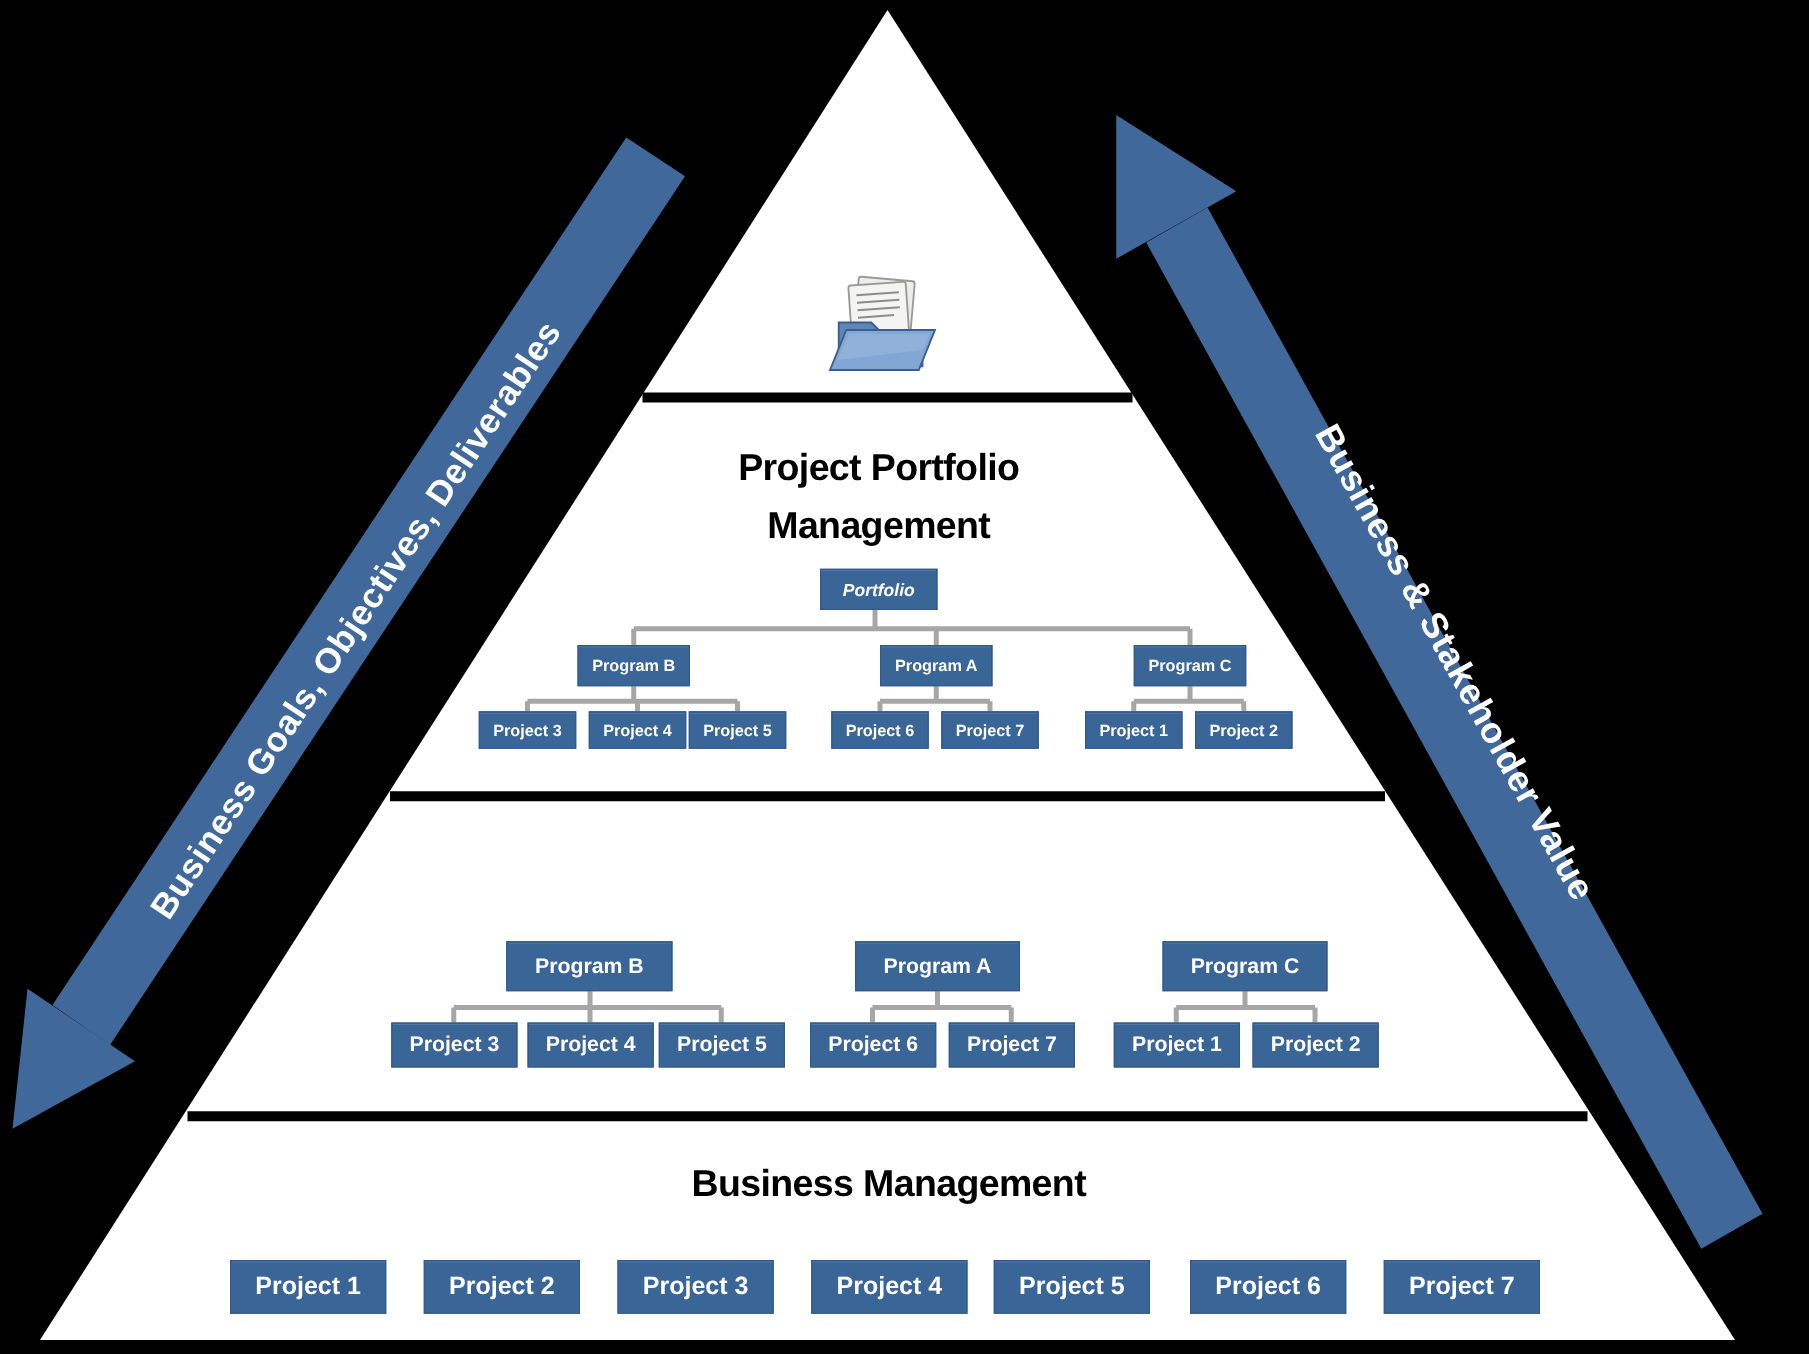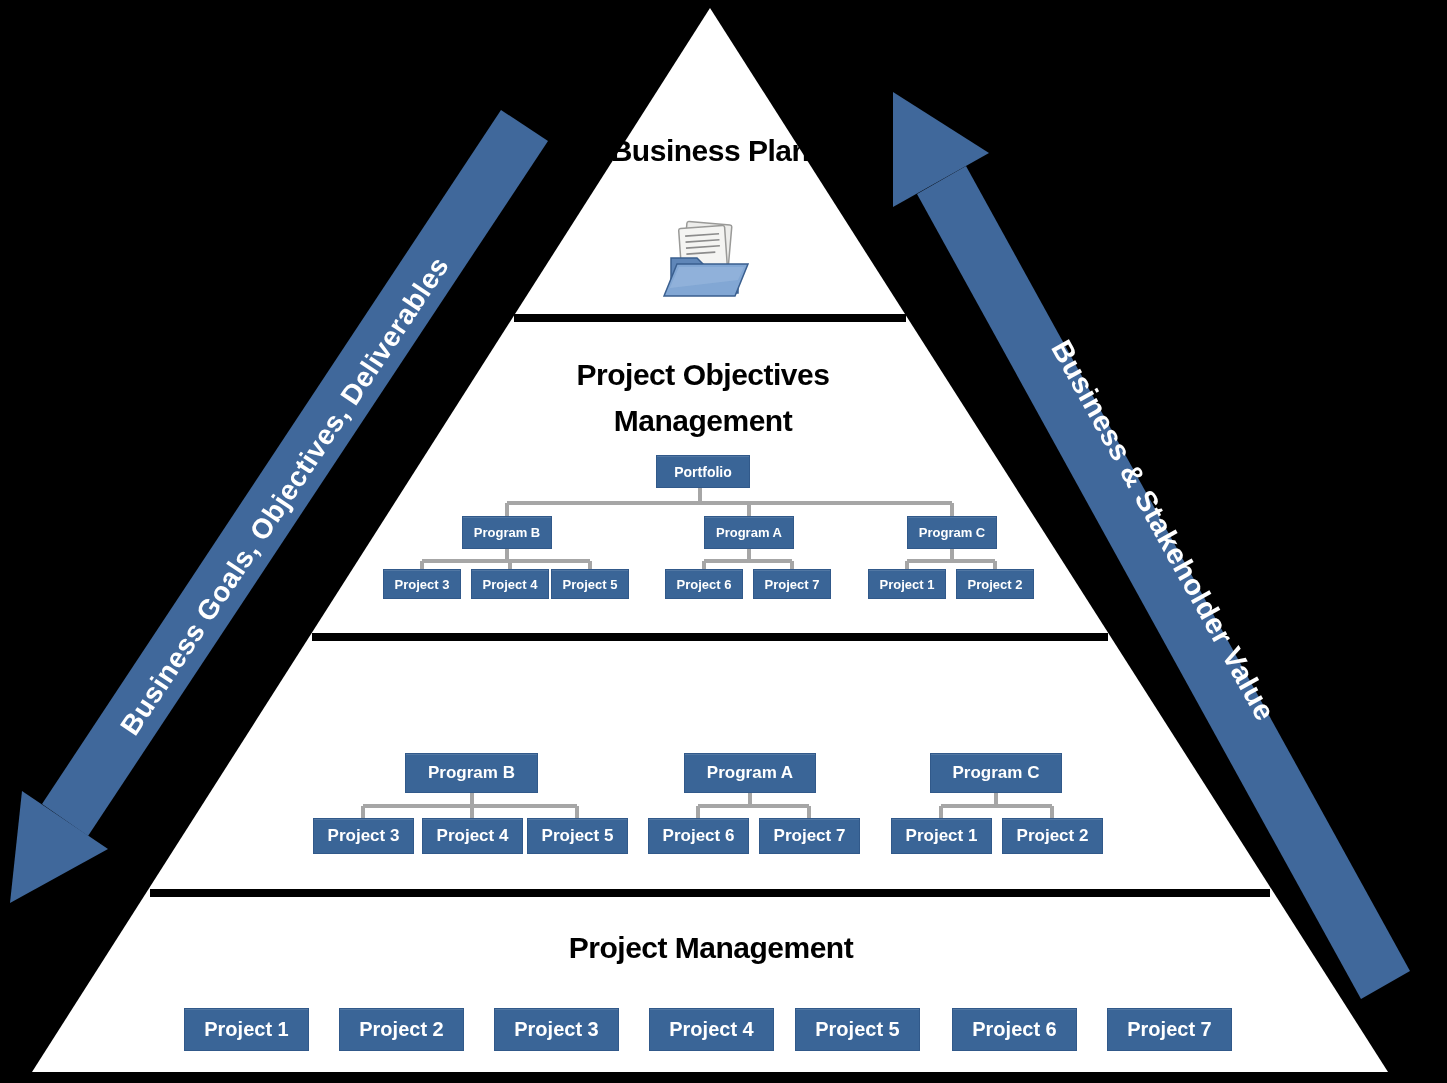--- a/index.html
+++ b/index.html
@@ -49,38 +49,37 @@
 
     <g>
       <polygon points="917,194 966,166 1410,971 1361,999" fill="#40689B"></polygon>
       <polygon points="893,92 893,207 989,153" fill="#40689B"></polygon>
     </g>
   </svg>
 
   <div class="arrow-label rot-left" style="left:-135px;top:480px;width:840px;font-size:28px;">Business Goals, Objectives, Deliverables</div>
   <div class="arrow-label rot-right" style="left:713px;top:514px;width:900px;font-size:29px;">Business &amp; Stakeholder Value</div>
 
-  <div class="tier-title t-big" style="left:585px;top:128px;width:250px;">Business Plan</div>
 
   <svg style="position:absolute;left:658px;top:218px;" width="96" height="84" viewBox="0 0 96 84">
     <g transform="rotate(5 48 28)">
       <rect x="27" y="5" width="45" height="46" rx="2" fill="#ededeb" stroke="#9a9a98" stroke-width="1.5"></rect>
     </g>
     <g transform="rotate(-4 44 30)">
       <rect x="22" y="9" width="46" height="46" rx="2" fill="#f4f4f2" stroke="#9a9a98" stroke-width="1.5"></rect>
       <path d="M28 17 H62 M28 23 H62 M28 29 H62 M28 35 H57" stroke="#8c8c8c" stroke-width="1.6"></path>
     </g>
     <path d="M13 40 h26 l7 7 h34 v28 H13 z" fill="#5f86b8" stroke="#3a5f8f" stroke-width="1.5"></path>
     <polygon points="6,78 19,46 90,46 77,78" fill="#82a7d4" stroke="#3a5f8f" stroke-width="1.5"></polygon>
     <polygon points="10,74 21,49 86,49 80,62 12,70" fill="#9cbade" opacity="0.55"></polygon>
   </svg>
 
-  <div class="tier-title t-big" style="left:543px;top:352px;width:320px;">Project Objectives Management</div>
+  <div class="tier-title t-big" style="left:543px;top:352px;width:320px;">Project Portfolio Management</div>
 
-  <div class="box b-sm" style="left:656px;top:455px;width:94px;height:33px;font-size:14px;">Portfolio</div>
+  <div class="box b-sm" style="left:656px;top:455px;width:94px;height:33px;font-size:14px;font-style:italic;">Portfolio</div>
 
   <div class="box b-sm" style="left:462px;top:516px;width:90px;height:33px;">Program B</div>
   <div class="box b-sm" style="left:704px;top:516px;width:90px;height:33px;">Program A</div>
   <div class="box b-sm" style="left:907px;top:516px;width:90px;height:33px;">Program C</div>
 
   <div class="box b-sm" style="left:383px;top:569px;width:78px;height:30px;">Project 3</div>
   <div class="box b-sm" style="left:471px;top:569px;width:78px;height:30px;">Project 4</div>
   <div class="box b-sm" style="left:551px;top:569px;width:78px;height:30px;">Project 5</div>
   <div class="box b-sm" style="left:665px;top:569px;width:78px;height:30px;">Project 6</div>
   <div class="box b-sm" style="left:753px;top:569px;width:78px;height:30px;">Project 7</div>
@@ -93,21 +92,21 @@
   <div class="box b-md" style="left:930px;top:753px;width:132px;height:40px;">Program C</div>
 
   <div class="box b-md" style="left:313px;top:818px;width:101px;height:36px;">Project 3</div>
   <div class="box b-md" style="left:422px;top:818px;width:101px;height:36px;">Project 4</div>
   <div class="box b-md" style="left:527px;top:818px;width:101px;height:36px;">Project 5</div>
   <div class="box b-md" style="left:648px;top:818px;width:101px;height:36px;">Project 6</div>
   <div class="box b-md" style="left:759px;top:818px;width:101px;height:36px;">Project 7</div>
   <div class="box b-md" style="left:891px;top:818px;width:101px;height:36px;">Project 1</div>
   <div class="box b-md" style="left:1002px;top:818px;width:101px;height:36px;">Project 2</div>
 
-  <div class="tier-title t-big nowrap" style="left:461px;top:925px;width:500px;">Project Management</div>
+  <div class="tier-title t-big nowrap" style="left:461px;top:925px;width:500px;">Business Management</div>
 
   <div class="box b-lg" style="left:184px;top:1008px;width:125px;height:43px;">Project 1</div>
   <div class="box b-lg" style="left:339px;top:1008px;width:125px;height:43px;">Project 2</div>
   <div class="box b-lg" style="left:494px;top:1008px;width:125px;height:43px;">Project 3</div>
   <div class="box b-lg" style="left:649px;top:1008px;width:125px;height:43px;">Project 4</div>
   <div class="box b-lg" style="left:795px;top:1008px;width:125px;height:43px;">Project 5</div>
   <div class="box b-lg" style="left:952px;top:1008px;width:125px;height:43px;">Project 6</div>
   <div class="box b-lg" style="left:1107px;top:1008px;width:125px;height:43px;">Project 7</div>
 
 </div>

